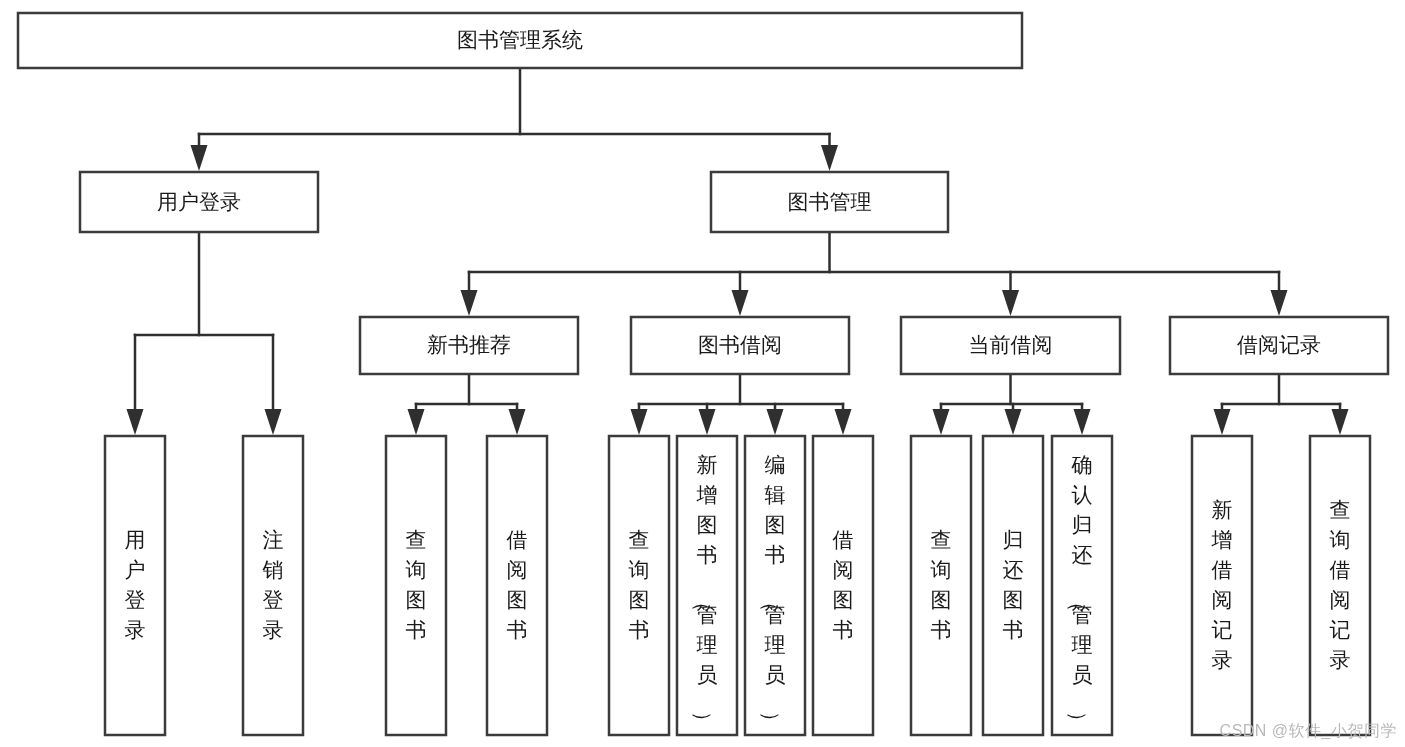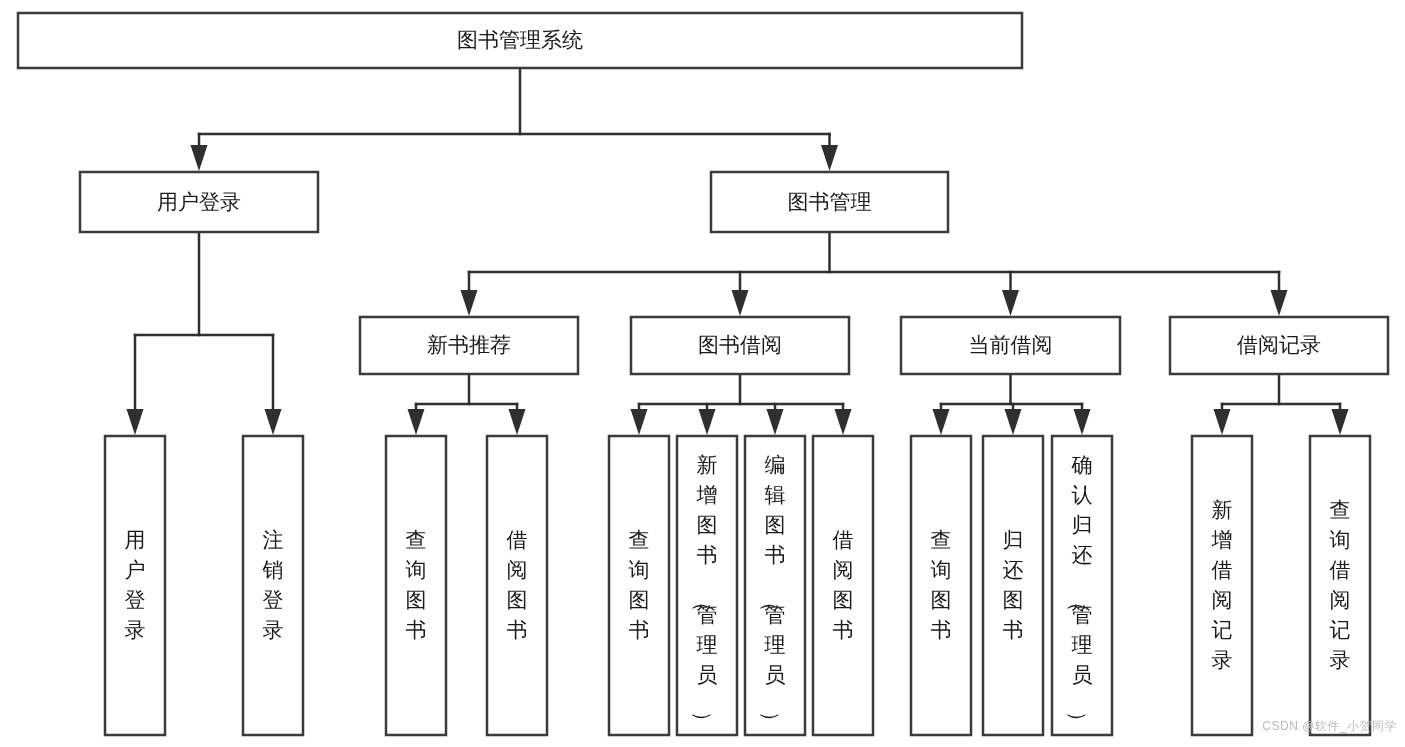--- a/index.html
+++ b/index.html
@@ -51,23 +51,23 @@
   }
   .label-h {
     font-size: 21px;
   }
   .label-v {
     font-size: 21px;
   }
   .watermark {
     position: absolute;
     right: 8px;
-    bottom: 12px;
+    bottom: 5px;
     font-family: "Liberation Sans", "DejaVu Sans", sans-serif;
-    font-size: 12px;
+    font-size: 16px;
     color: #b9b9b9;
     letter-spacing: 0.5px;
     white-space: nowrap;
     pointer-events: none;
   }
 </style>
 </head>
 <body>
 
 <div id="diagram-root">

